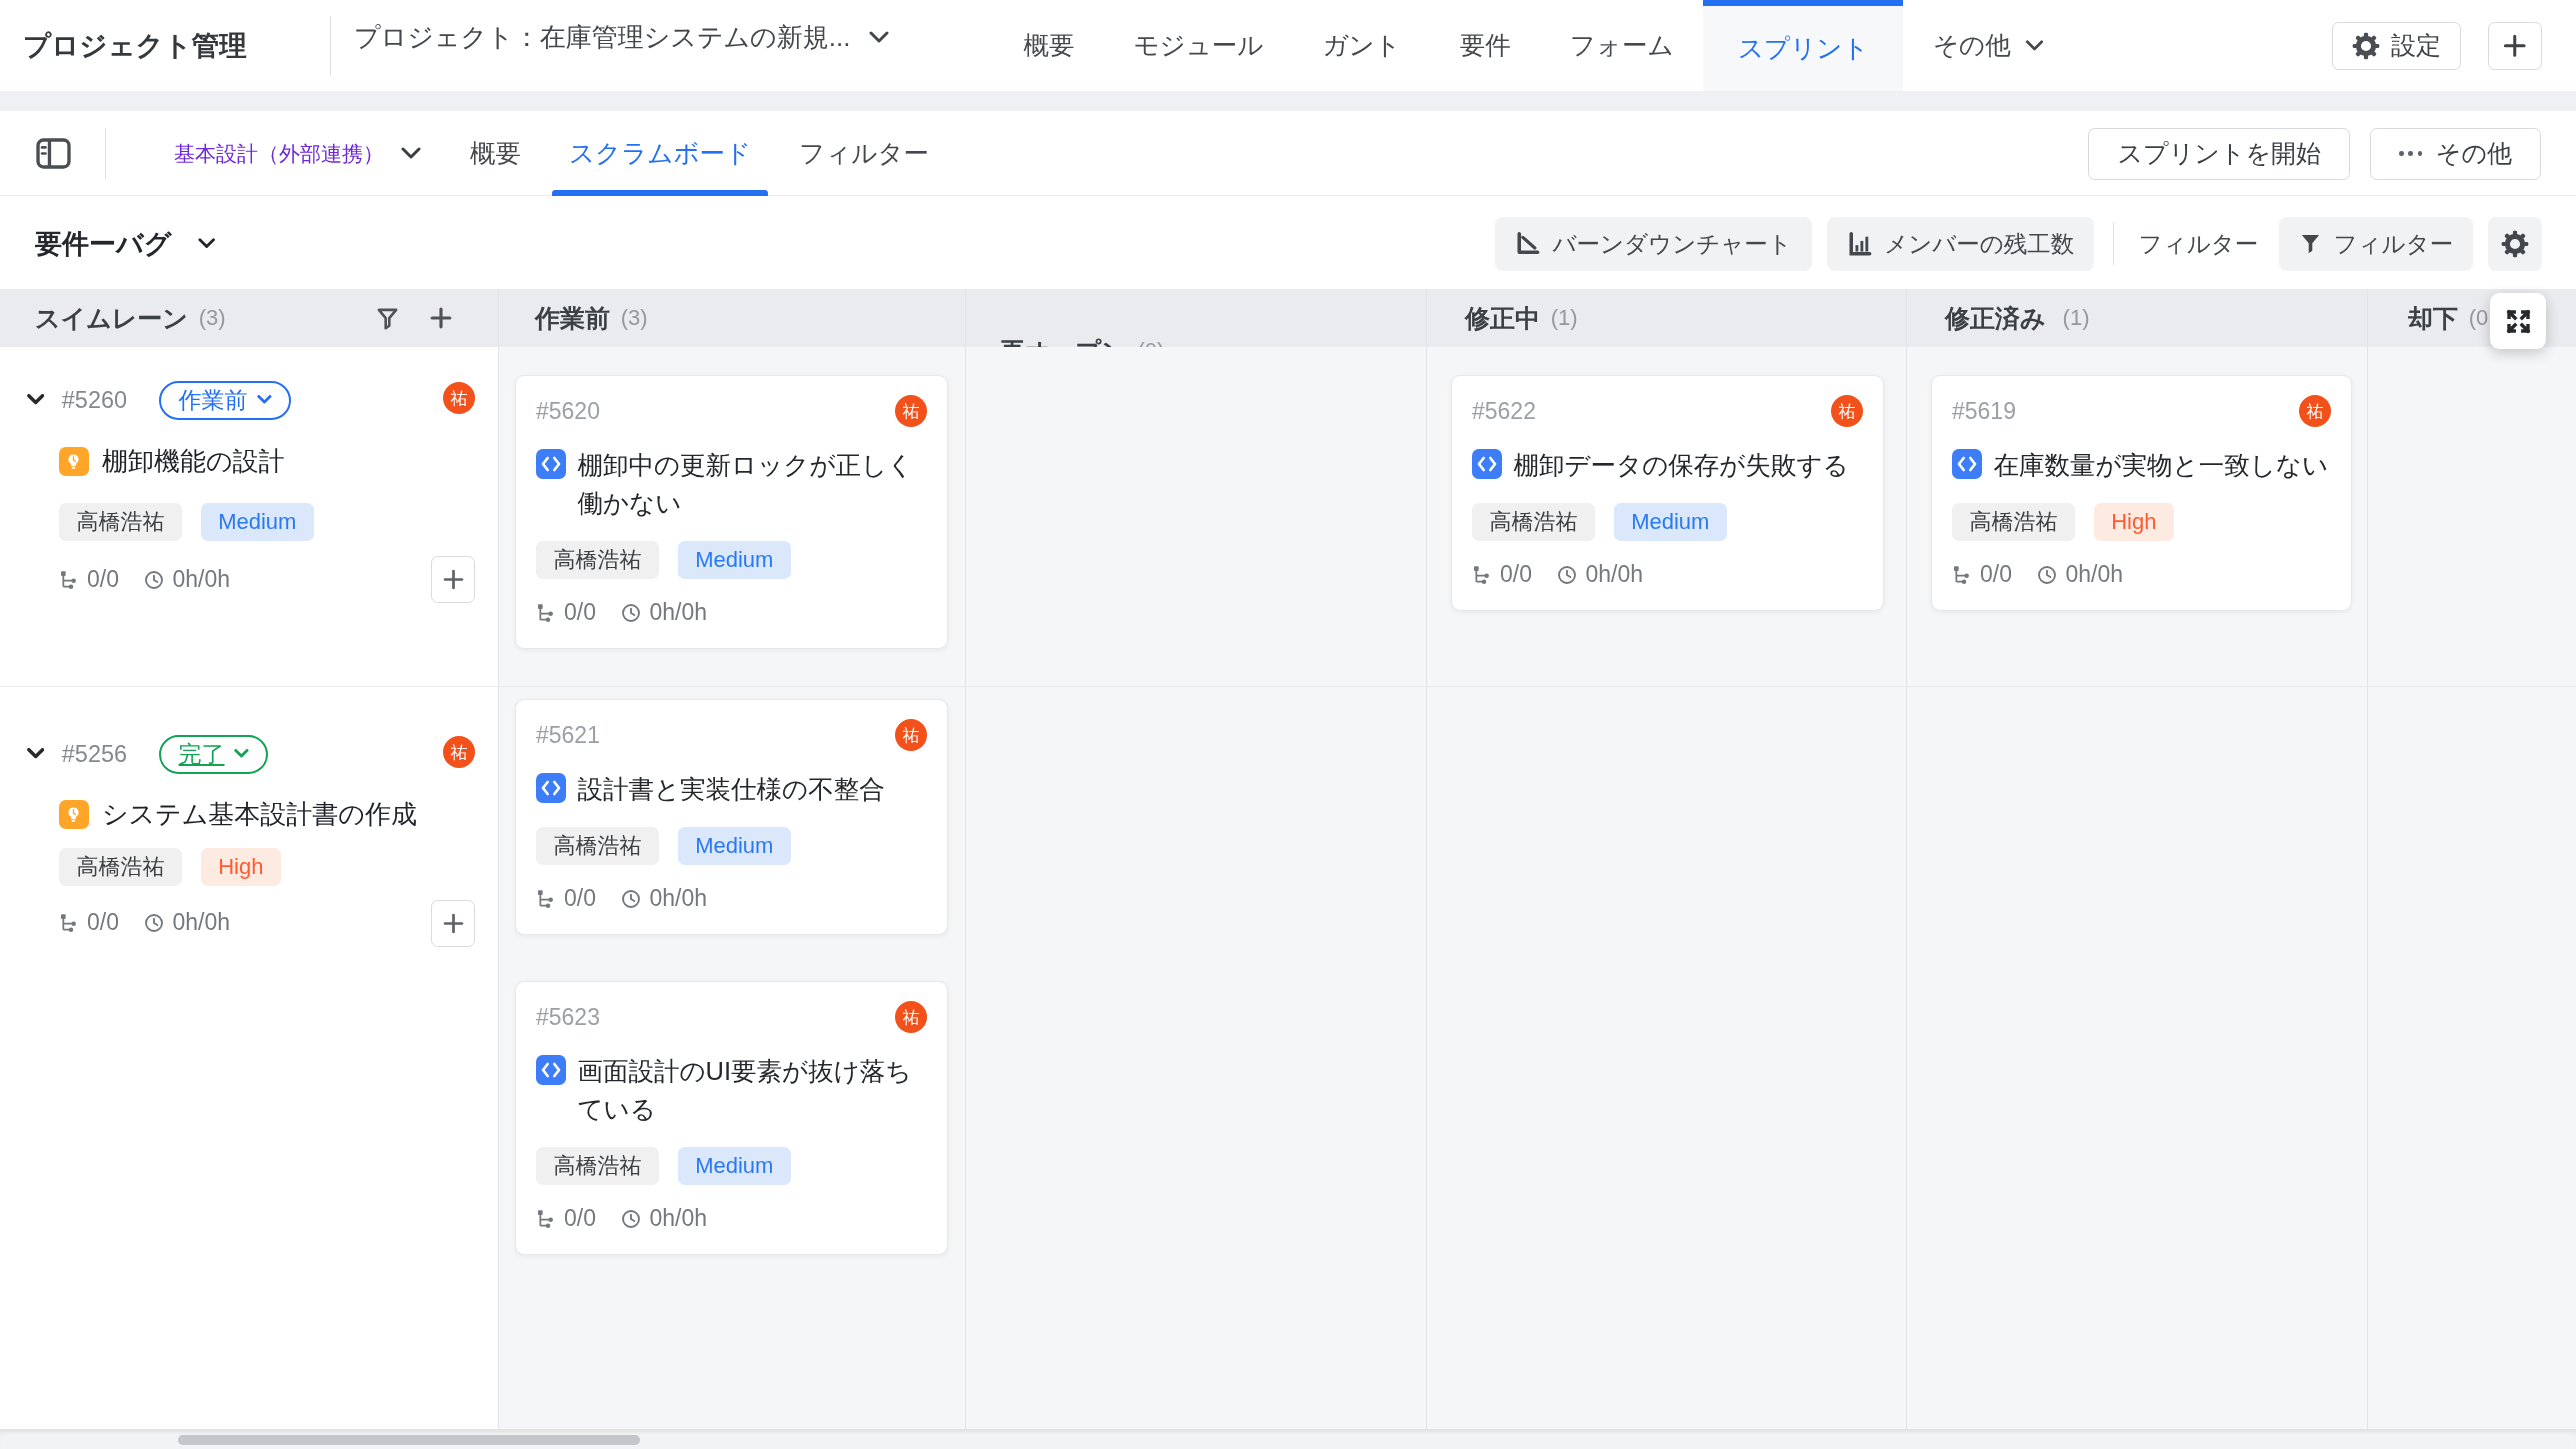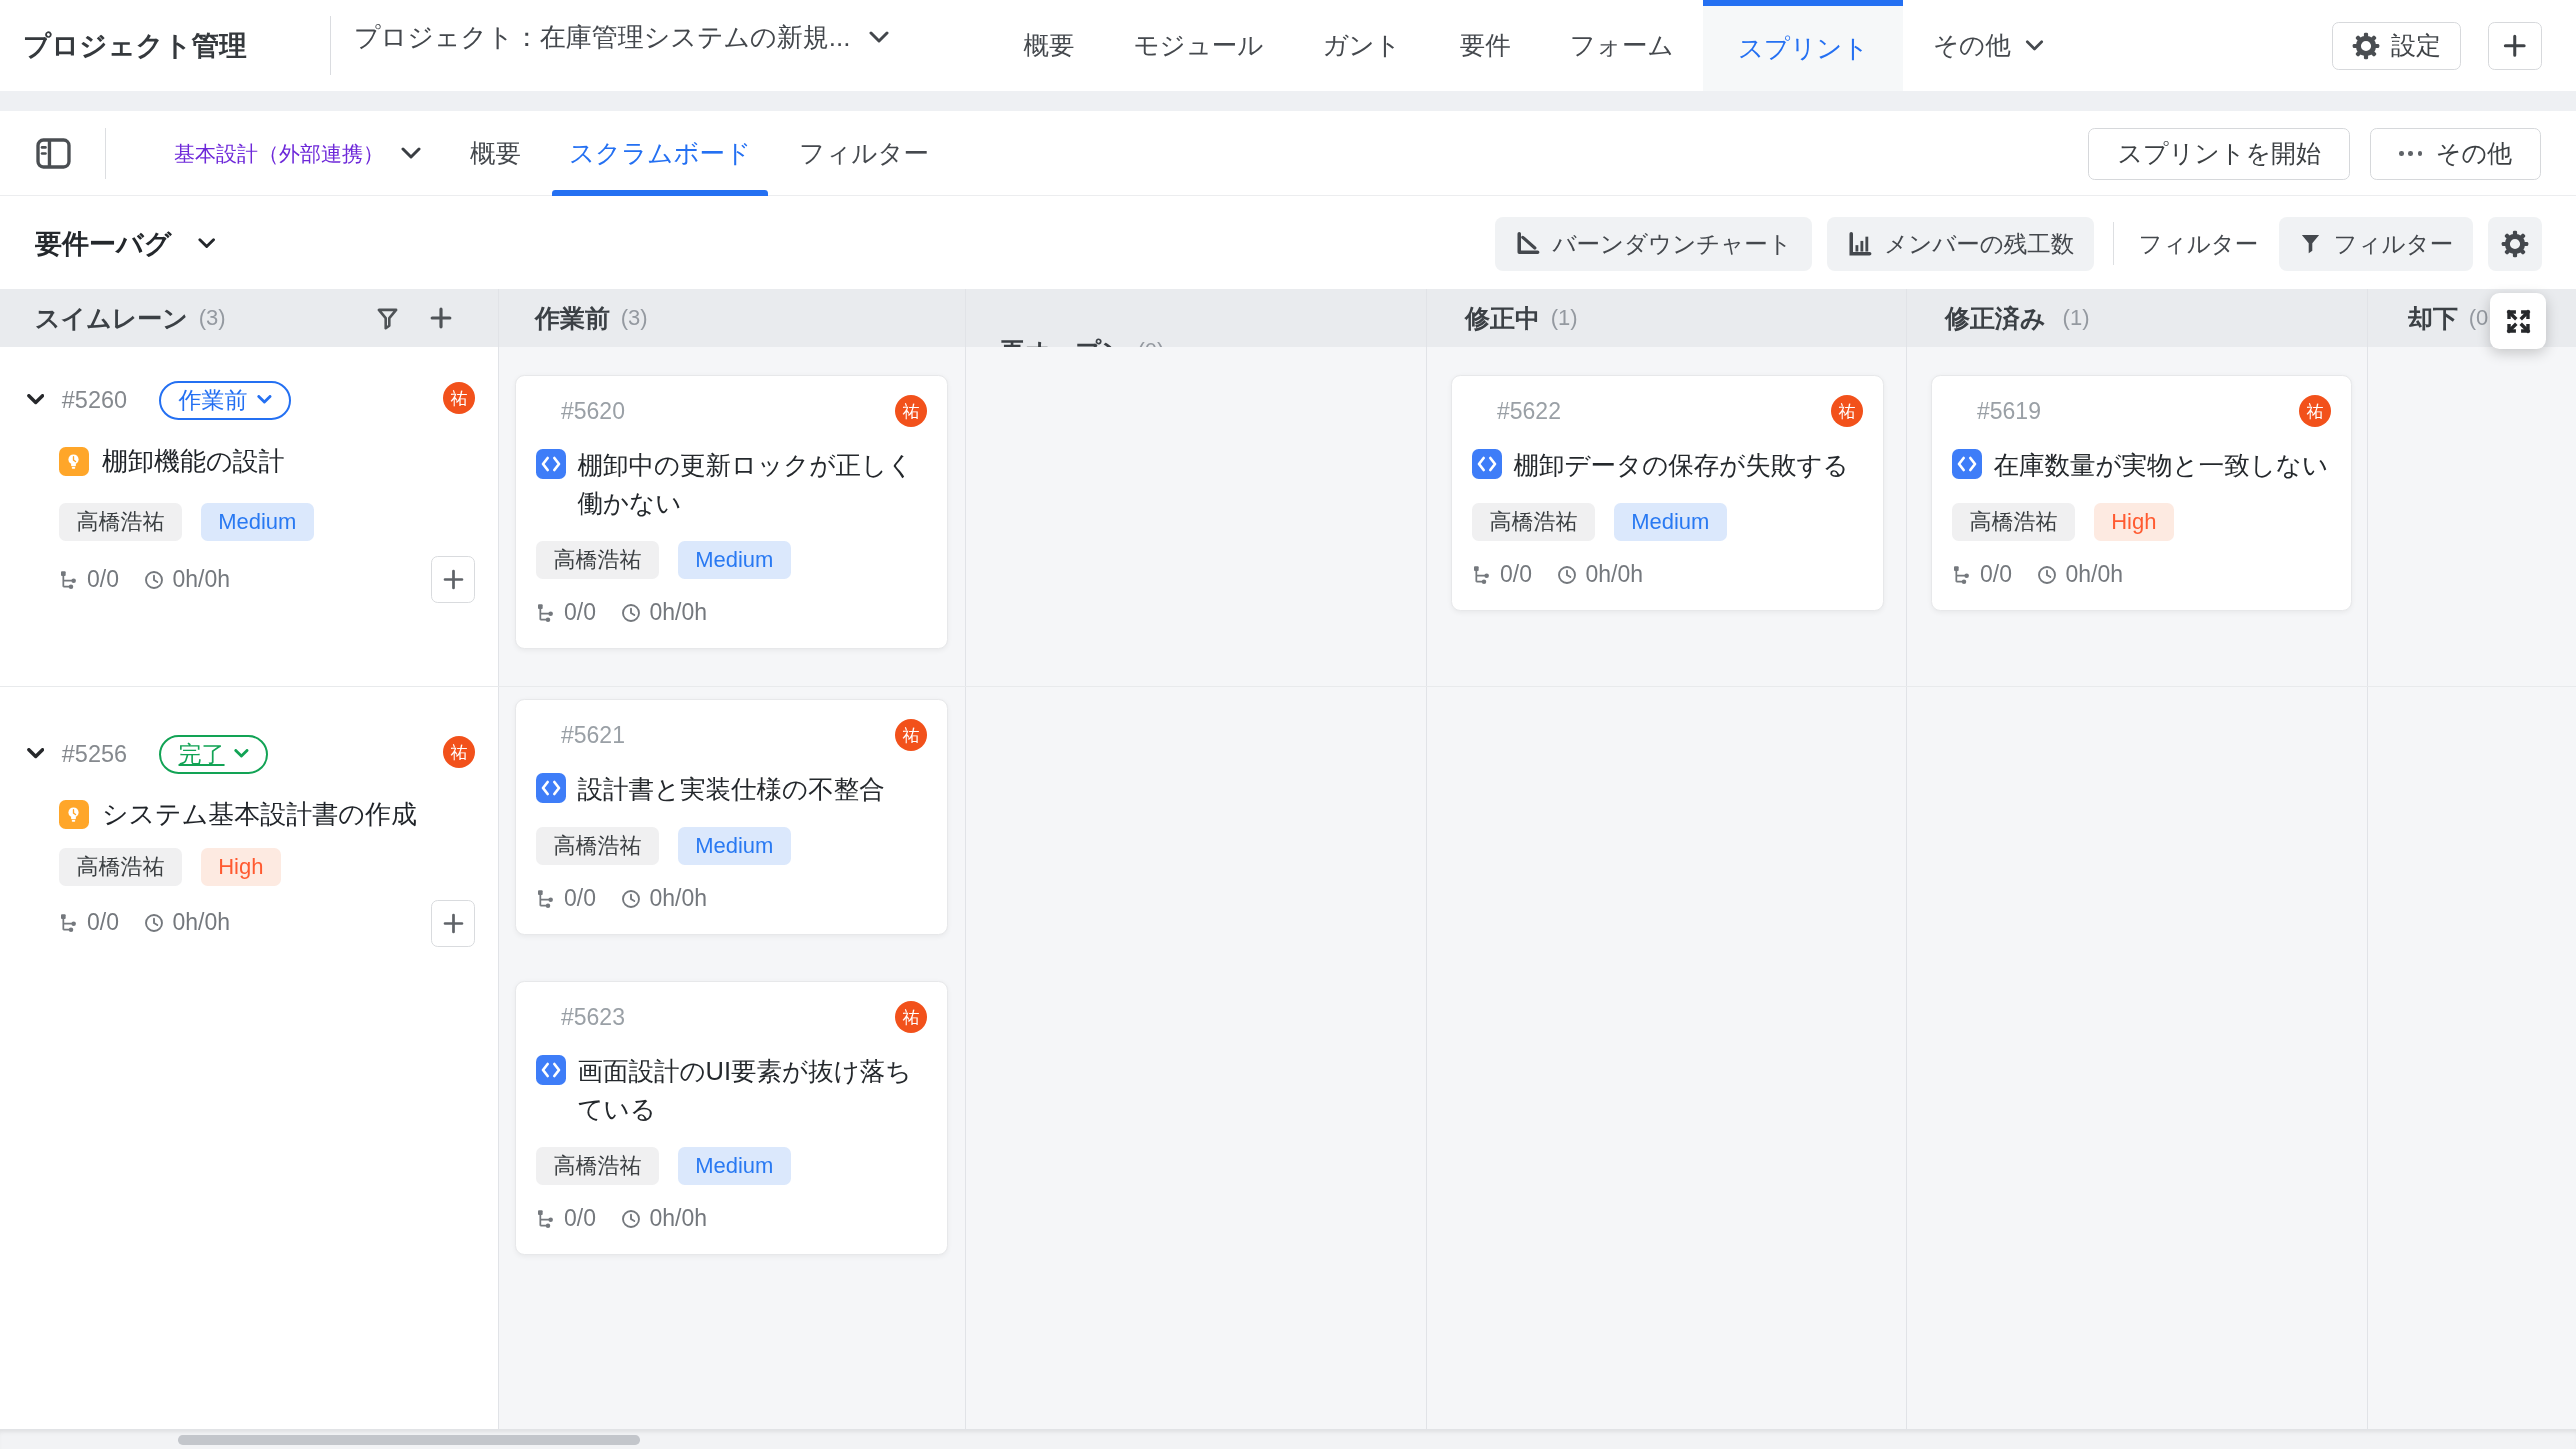--- a/index.html
+++ b/index.html
@@ -85,21 +85,21 @@
   .tag.assignee { background:#f0f0f1; color:#3c4043; }
   .tag.medium { background:#dbe8fc; color:#2979f2; }
   .tag.high { background:#fdeae1; color:#ff5a30; }
   .footrow { position:absolute; left:59px; display:flex; align-items:center; gap:25.5px; font-size:23px; color:#74787d; }
   .fitem { display:flex; align-items:center; gap:8px; }
   .plus-cell { position:absolute; left:431px; width:44px; height:47px; border:1.3px solid #d9dbde; border-radius:6.7px; background:#fff; display:flex; align-items:center; justify-content:center; cursor:pointer; }
   .lane-avatar { position:absolute; left:443px; }
 
   
   .card { position:absolute; background:#fff; border:0.7px solid #e7e8ea; border-radius:9.4px; box-shadow:0 1.3px 5.4px rgba(0,0,0,0.05); padding:19px 20px 21.5px; cursor:pointer; }
-  .card-top { display:flex; justify-content:space-between; align-items:flex-start;margin-left:25px; }
+  .card-top { display:flex; justify-content:space-between; align-items:flex-start; }
   .card-id { font-size:23px; color:#9aa0a6; padding-top:2.7px; }
   .card-title { margin-top:19px; display:flex; align-items:flex-start; gap:12px; }
   .card-title .ctext { font-size:25.5px; color:#24282c; line-height:38px; }
   .card-title .type-icon { margin-top:3.4px; }
   .card-tags { margin-top:19px; display:flex; gap:19px; }
   .card-foot { margin-top:20px; display:flex; align-items:center; gap:25.5px; font-size:23px; color:#74787d; }
 
   
   .expand-fab { position:absolute; left:2490px; top:182px; width:56px; height:56px; background:#fff; border:none; border-radius:9.4px; box-shadow:0 4px 13.4px rgba(0,0,0,0.2); display:flex; align-items:center; justify-content:center; cursor:pointer; }
 

